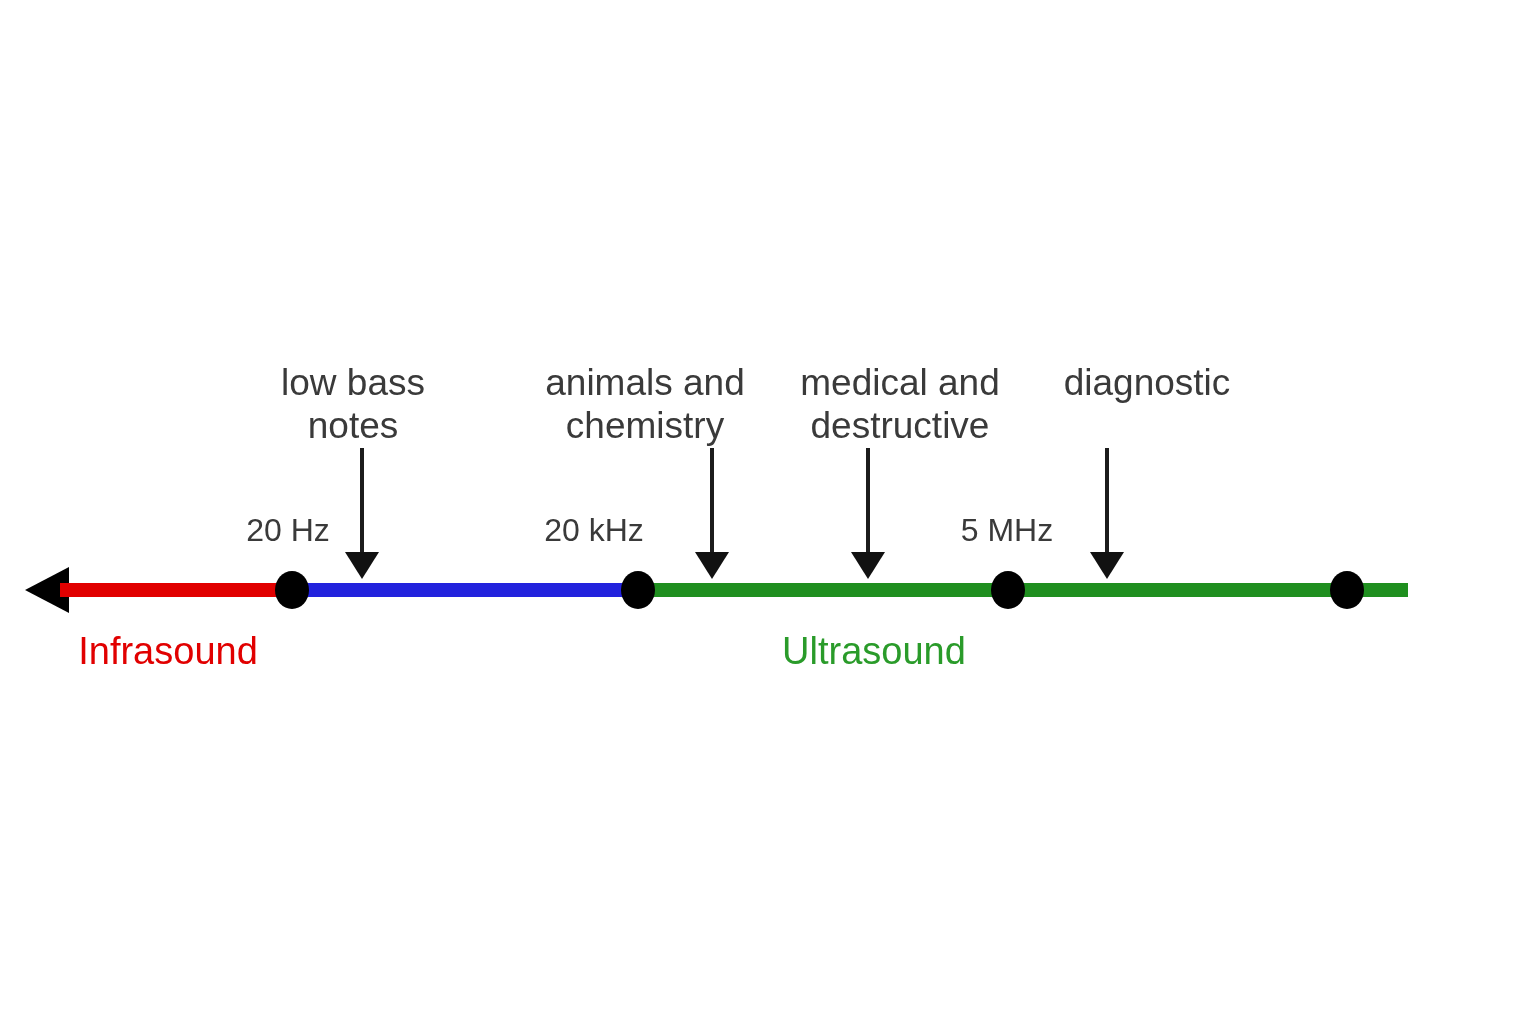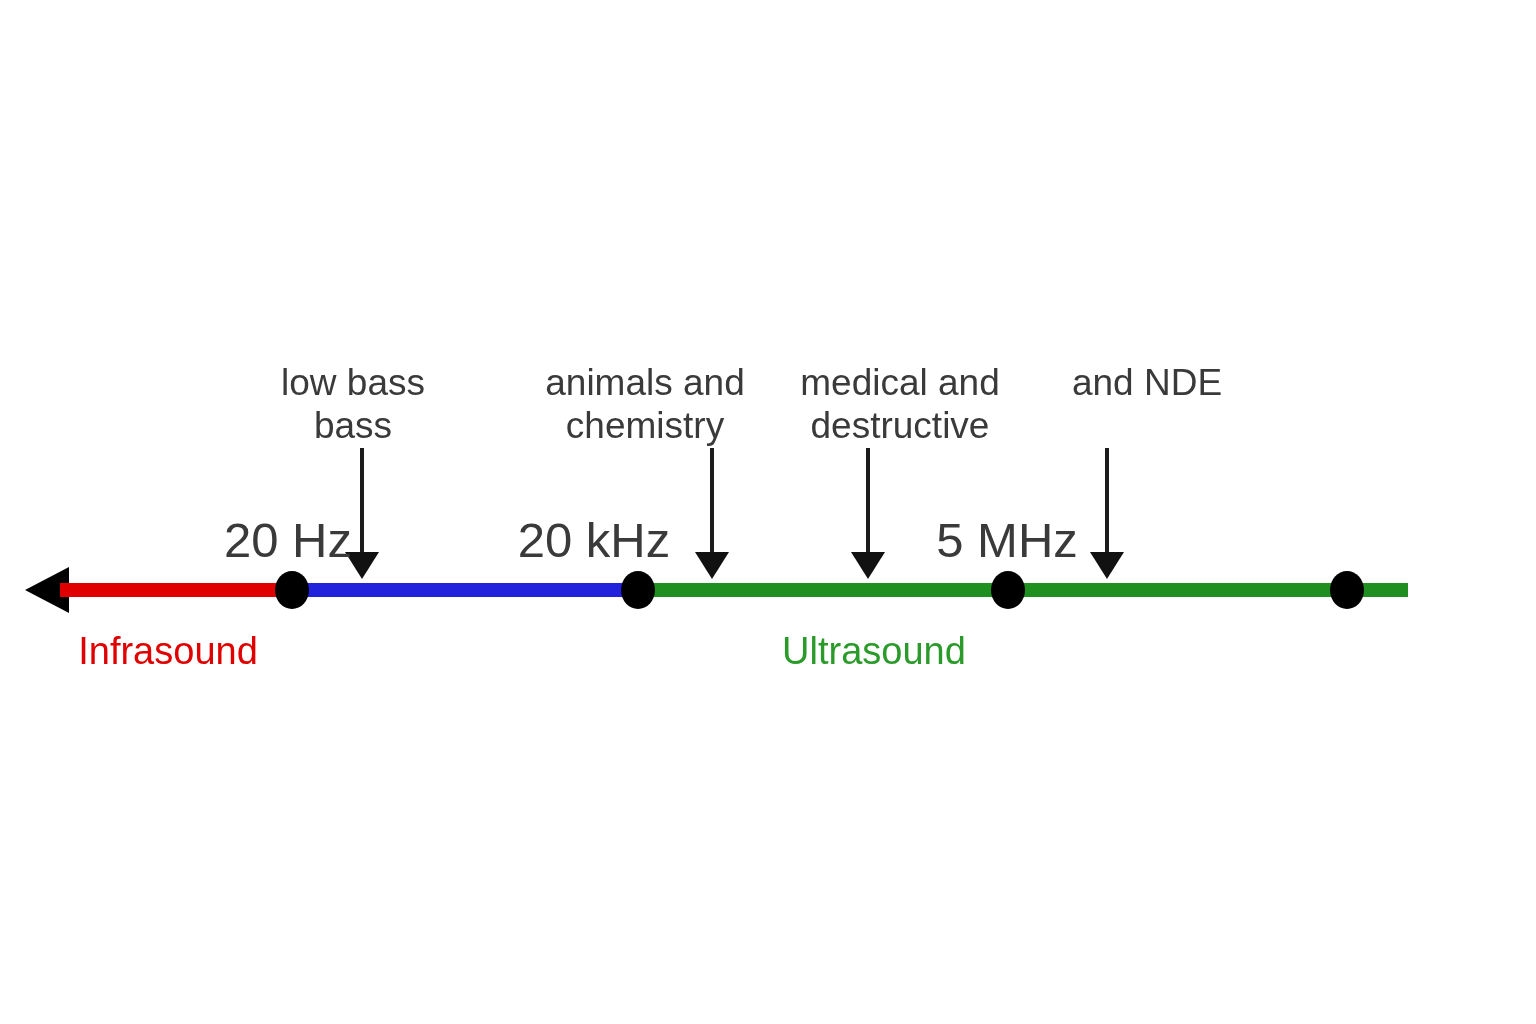--- a/index.html
+++ b/index.html
@@ -34,21 +34,21 @@
     width: 0; height: 0;
     border-left: 17px solid transparent;
     border-right: 17px solid transparent;
     border-top: 27px solid #111111;
   }
   
   .tick {
     position: absolute;
     top: 512px;
     transform: translateX(-50%);
-    font-size: 49px;
+    font-size: 32px;
     color: var(--annotation_text, #3a3a3a);
     white-space: nowrap;
   }
   
   .seg { position: absolute; top: 583px; height: 14px; }
   .seg-infrasound { left: 60px;  width: 232px; background: var(--infrasound, #e10000); }
   .seg-acoustic   { left: 292px; width: 346px; background: var(--acoustic, #2222dd); }
   .seg-ultrasound { left: 638px; width: 817px; background: var(--ultrasound, #1f8f1f); }
   
   .axis-arrowhead-left {
@@ -85,32 +85,32 @@
   .range-acoustic   { color: var(--acoustic, #2222dd); }
   .range-ultrasound { color: var(--ultrasound_text, #2a9b2a); }
 </style>
 </head>
 <body>
 
 <div class="stage">
 
   <div class="annotation" style="left:353px">
     <div>low bass</div>
-    <div>bass</div>
+    <div>notes</div>
   </div>
   <div class="annotation" style="left:900px">
     <div>medical and</div>
     <div>destructive</div>
   </div>
   <div class="annotation" style="left:645px">
     <div>animals and</div>
     <div>chemistry</div>
   </div>
   <div class="annotation" style="left:1147px">
-    <div>and NDE</div>
+    <div>diagnostic</div>
   </div>
 
   <div class="down-arrow" style="left:362px">
     <div class="shaft"></div>
     <div class="head"></div>
   </div>
   <div class="down-arrow" style="left:712px">
     <div class="shaft"></div>
     <div class="head"></div>
   </div>

